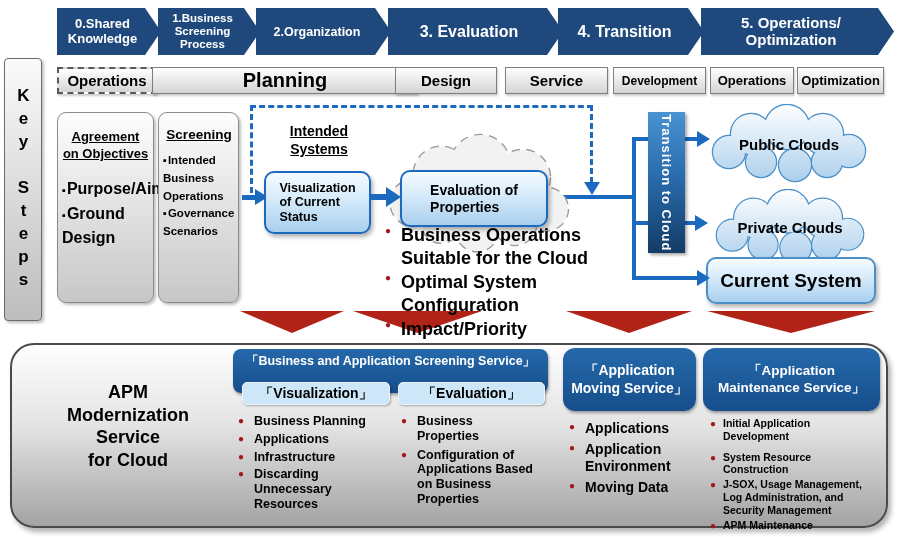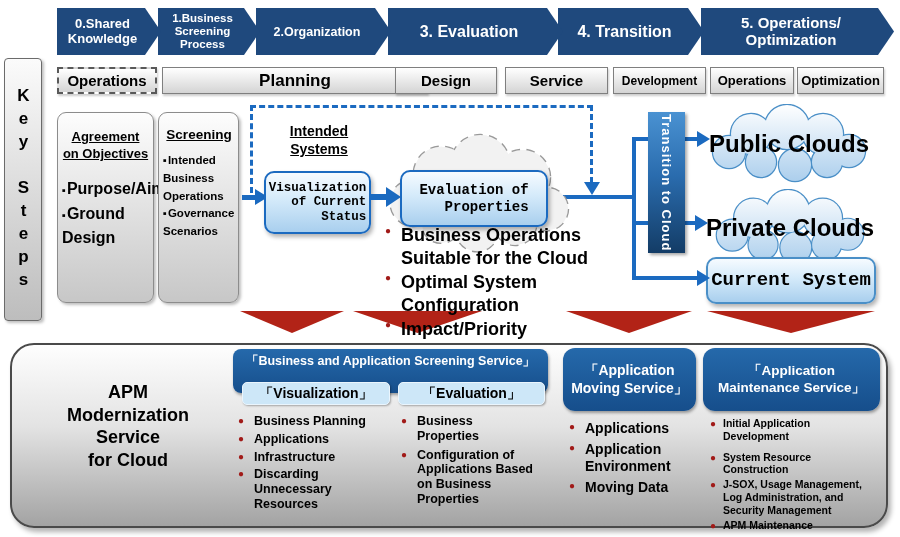--- a/index.html
+++ b/index.html
@@ -20,42 +20,42 @@
     border:1px solid #7f7f7f;display:flex;align-items:center;justify-content:center;
     box-shadow:1px 2px 2px rgba(0,0,0,.2);}
   .phase.dashed{border:2px dashed #595959;}
   
   .gbox{position:absolute;background:linear-gradient(180deg,#fdfdfd,#c7c7c7);border:1px solid #8c8c8c;
     border-radius:9px;box-shadow:2px 2px 3px rgba(0,0,0,.25);}
   .gbox .ttl{text-decoration:underline;text-align:center;white-space:pre-line;}
   
   .bluebox{position:absolute;background:linear-gradient(180deg,#f6fbff 0%,#d4eafa 45%,#a9cfee 100%);
     border:2.5px solid var(--flow-blue);border-radius:10px;display:flex;align-items:center;justify-content:center;
-    text-align:right;white-space:pre-line;line-height:1.15;box-shadow:2px 3px 4px rgba(0,0,0,.3);font-family:Liberation Mono, monospace;}
+    text-align:left;white-space:pre-line;line-height:1.15;box-shadow:2px 3px 4px rgba(0,0,0,.3);}
   
   .hline,.vline{position:absolute;background:var(--flow-blue);}
   .dash-t{position:absolute;border-top:3px dashed var(--flow-blue);height:0;}
   .dash-l{position:absolute;border-left:3px dashed var(--flow-blue);width:0;}
   .ah-r{position:absolute;width:0;height:0;border-top:8px solid transparent;border-bottom:8px solid transparent;border-left:13px solid var(--flow-blue);}
   .ah-d{position:absolute;width:0;height:0;border-left:8px solid transparent;border-right:8px solid transparent;border-top:13px solid var(--flow-blue);}
   
   .redtri{position:absolute;top:311px;height:22px;background:var(--red);clip-path:polygon(0 0,100% 0,50% 100%);}
   
   .bi{position:relative;padding-left:18px;white-space:pre-line;}
   .bi::before{content:"●";position:absolute;left:2px;top:1px;font-size:10px;color:var(--bullet-red);}
   .bi-sq{white-space:pre-line;}
   .bi-sq::before{content:"▪";font-size:11px;margin-right:1px;}
   
   .tbar{position:absolute;background:linear-gradient(180deg,#4a92d2 0%,#2a6cae 45%,#133c66 100%);
     color:#fff;display:flex;align-items:center;justify-content:center;
     writing-mode:vertical-rl;font-size:13px;letter-spacing:1px;box-shadow:2px 2px 3px rgba(0,0,0,.35);}
   
   .cloudwrap{position:absolute;}
   .cloudwrap svg{position:absolute;inset:0;width:100%;height:100%;}
-  .cloudlabel{position:absolute;inset:0;display:flex;align-items:center;justify-content:center;font-size:24px;text-align:right;}
+  .cloudlabel{position:absolute;inset:0;display:flex;align-items:center;justify-content:center;font-size:15px;text-align:right;}
   
   .bigbox{position:absolute;left:10px;top:343px;width:878px;height:185px;border:2px solid #4a4a4a;border-radius:24px;
     background:linear-gradient(180deg,#fefefe 0%,#e3e3e3 45%,#a3a3a3 100%);box-shadow:3px 4px 5px rgba(0,0,0,.3);}
   .svcbox{position:absolute;background:linear-gradient(180deg,#2569ab,#164e8b);border-radius:10px;color:#fff;
     display:flex;align-items:center;justify-content:center;text-align:center;white-space:pre-line;line-height:1.25;
     box-shadow:1px 2px 3px rgba(0,0,0,.35);}
   .subtab{position:absolute;background:var(--light-blue);border:1px solid #eaf5fd;border-radius:5px;
     display:flex;align-items:center;justify-content:center;font-size:14px;color:#000;box-shadow:1px 1px 2px rgba(0,0,0,.3);}
   .keysteps{position:absolute;left:4px;top:58px;width:38px;height:263px;background:linear-gradient(180deg,#fbfbfb,#bdbdbd);
     border:1px solid #6b6b6b;border-radius:4px;display:flex;align-items:center;justify-content:center;
@@ -71,21 +71,21 @@
   <div class="chev" style="left:158px;width:102px;font-size:11.5px;z-index:25">1.Business
 Screening
 Process</div>
   <div class="chev" style="left:256px;width:135px;font-size:12.5px;z-index:24">2.Organization</div>
   <div class="chev" style="left:388px;width:175px;font-size:16px;z-index:23">3. Evaluation</div>
   <div class="chev" style="left:558px;width:146px;font-size:16px;z-index:22">4. Transition</div>
   <div class="chev" style="left:701px;width:193px;font-size:15px;z-index:21">5. Operations/
 Optimization</div>
 
   <div class="phase dashed" style="left:57px;width:100px;font-size:15px">Operations</div>
-  <div class="phase" style="left:162px;width:266px;font-size:17px">Planning</div>
+  <div class="phase" style="left:152px;width:266px;font-size:20px">Planning</div>
   <div class="phase" style="left:395px;width:102px;font-size:15px">Design</div>
   <div class="phase" style="left:505px;width:103px;font-size:15px">Service</div>
   <div class="phase" style="left:613px;width:93px;font-size:12px">Development</div>
   <div class="phase" style="left:710px;width:84px;font-size:13px">Operations</div>
   <div class="phase" style="left:797px;width:87px;font-size:13px">Optimization</div>
 
   <div class="keysteps">Key Steps</div>
 
   <div class="gbox" style="left:57px;top:112px;width:97px;height:191px;padding:16px 4px 0 4px">
     <div class="ttl" style="font-size:13px;line-height:1.3">Agreement

